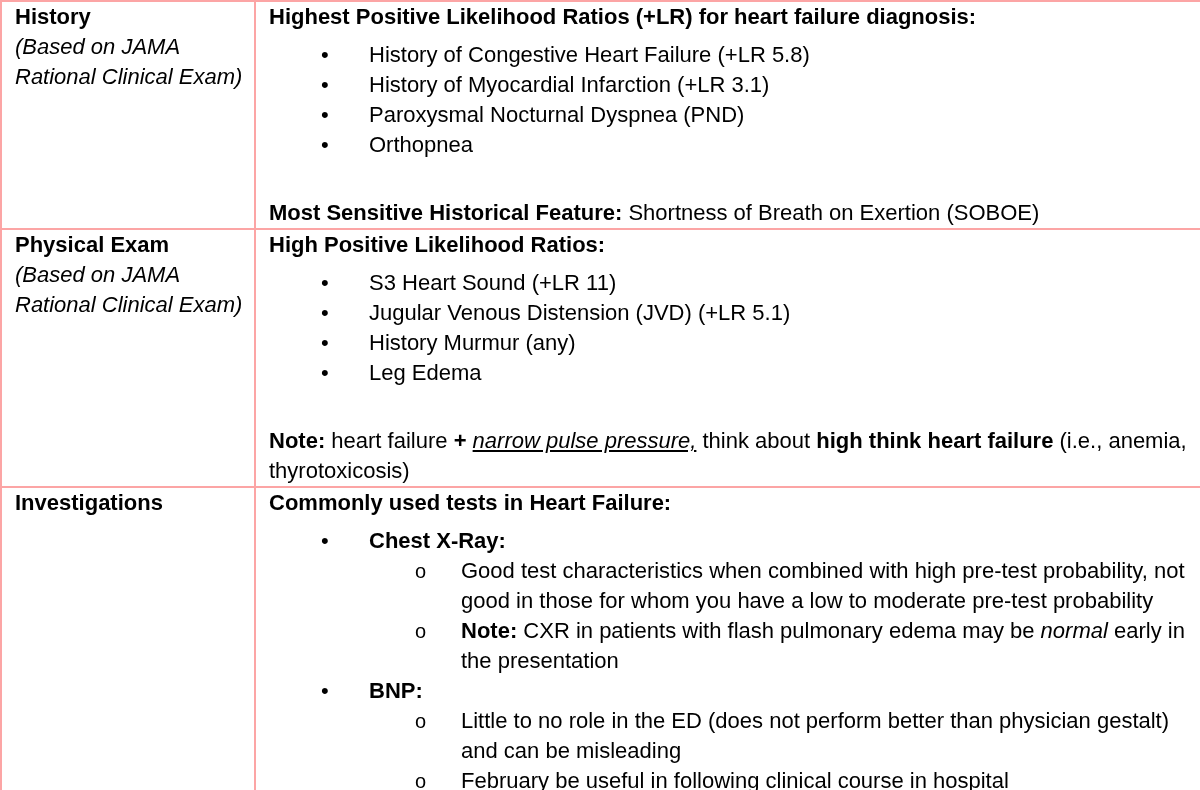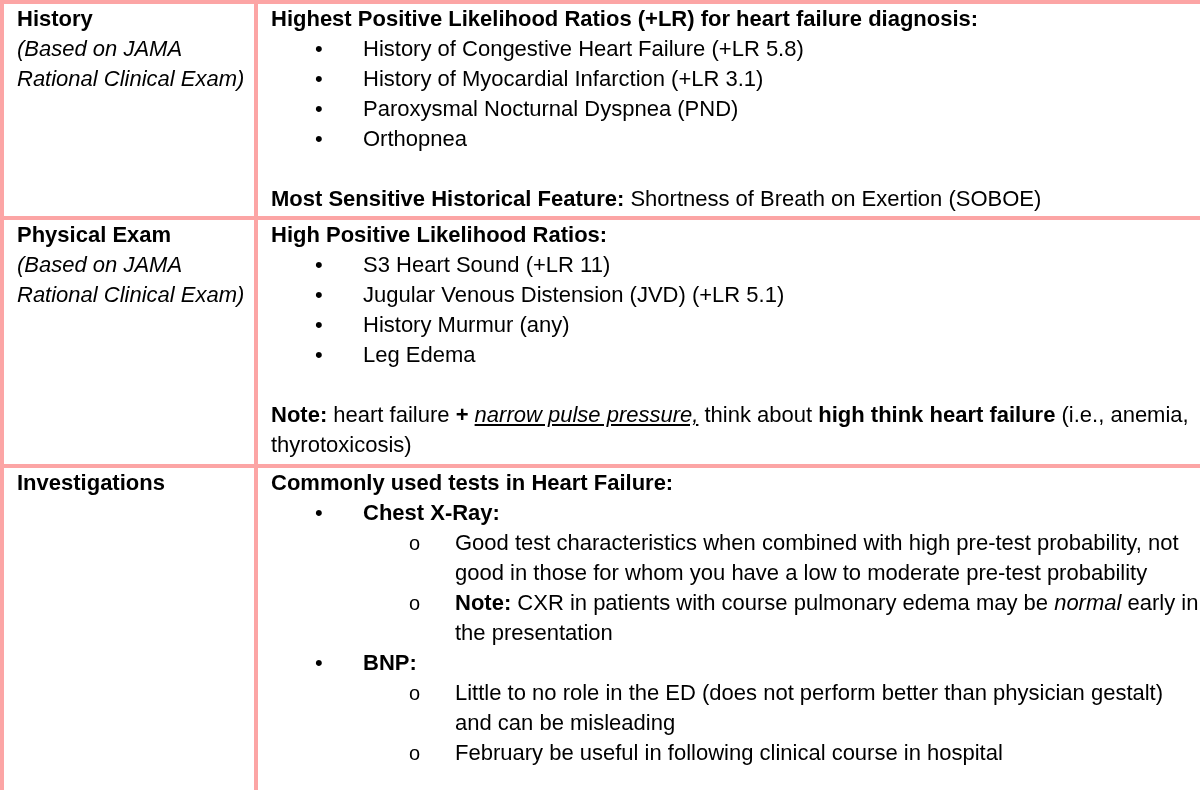--- a/index.html
+++ b/index.html
@@ -1,27 +1,27 @@
 <!DOCTYPE html>
 <html><head>
 <meta charset="utf-8">
 <style>
   html, body { margin:0; padding:0; background:#ffffff; }
   body { width:1200px; height:790px; overflow:hidden; font-family:"Liberation Sans", sans-serif; color:#000; font-size:22px; line-height:30px; }
   table { border-collapse:collapse; width:1200px; table-layout:fixed; }
-  td { border:4px solid #fca5a5; vertical-align:top; padding:0 0 0 13px; }
+  td { border:2px solid #fca5a5; vertical-align:top; padding:0 0 0 13px; }
   col.c1 { width:254px; }
   col.c2 { width:946px; }
   .row1 td { height:212px; }
   .row2 td { height:244px; }
   .row3 td { height:326px;border-radius:27px; }
   .lbl-title { font-weight:bold; }
   .lbl-sub { font-style:italic; }
   .head { font-weight:bold; }
-  ul.l1 { margin:0; padding:0; list-style:none; }
+  ul.l1 { margin:8px; padding:0; list-style:none; }
   ul.l1 > li { position:relative; padding-left:92px; }
   ul.l1 > li::before { content:"\2022"; position:absolute; left:44px; top:0; font-size:22px; }
   ul.l2 { margin:0; padding:0; list-style:none; }
   ul.l2 > li { position:relative; padding-left:92px; }
   ul.l2 > li::before { content:"o"; position:absolute; left:46px; top:0; font-size:20px; }
   .gap { height:30px; }
   b { font-weight:bold;text-align:right; }
   .u-i { text-decoration:underline; font-style:italic; }
   .i { font-style:italic; }
 </style>
@@ -75,21 +75,21 @@
     <td>
       <div class="lbl-title">Investigations</div>
     </td>
     <td>
       <div class="head">Commonly used tests in Heart Failure:</div>
       <ul class="l1">
         <li>
           <b>Chest X-Ray:</b>
           <ul class="l2">
             <li>Good test characteristics when combined with high pre-test probability, not good in those for whom you have a low to moderate pre-test probability</li>
-            <li><b>Note:</b><span> CXR in patients with course pulmonary edema may be </span><span class="i">normal</span><span> early in the presentation</span></li>
+            <li><b>Note:</b><span> CXR in patients with flash pulmonary edema may be </span><span class="i">normal</span><span> early in the presentation</span></li>
           </ul>
         </li>
         <li>
           <b>BNP:</b>
           <ul class="l2">
             <li>Little to no role in the ED (does not perform better than physician gestalt) and can be misleading</li>
             <li>February be useful in following clinical course in hospital</li>
           </ul>
         </li>
       </ul>

